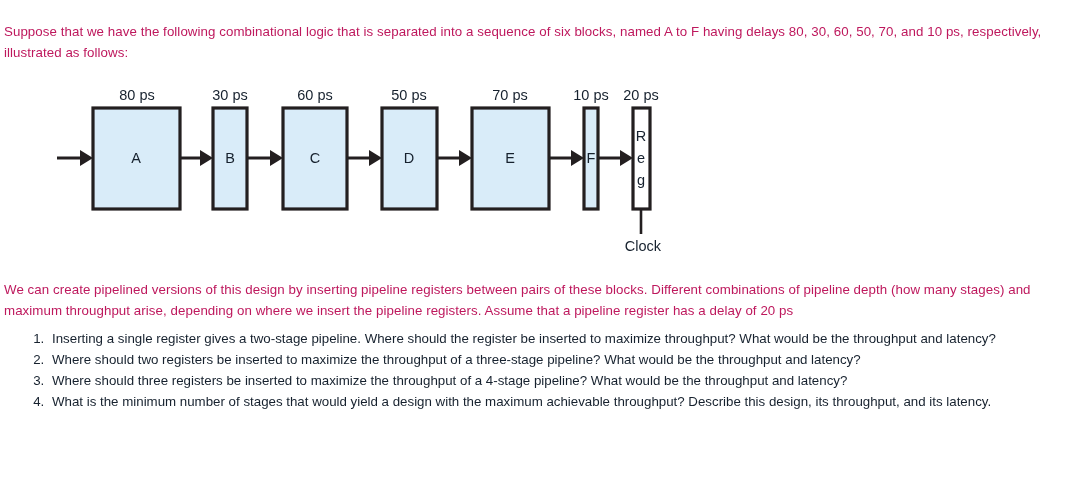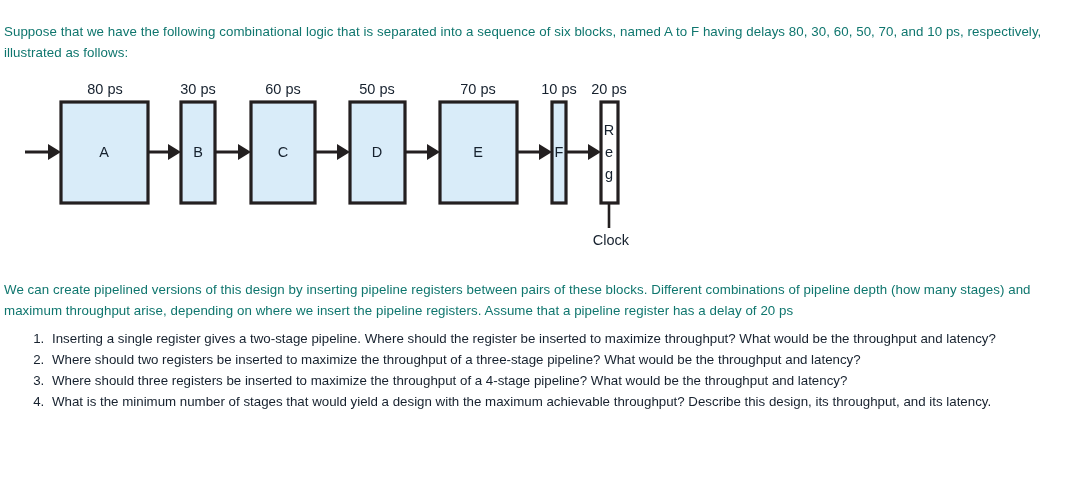--- a/index.html
+++ b/index.html
@@ -15,21 +15,21 @@
     font-family: "Liberation Sans", sans-serif;
     color: #1b1b2f;
     overflow: hidden;
   }
 
   
   .para {
     position: absolute;
     font-size: 13.3px;
     line-height: 21px;
-    color: #0f766e;
+    color: #be185d;
     letter-spacing: 0.005em;
   }
   #intro-paragraph {
     left: 4px;
     top: 8px;
     width: 1076px;
   }
   #body-paragraph {
     left: 4px;
     top: 266px;
@@ -51,23 +51,24 @@
   }
   #question-list li {
     margin: 0;
     padding: 0 0 0 4px;
   }
 
   
   #pipeline-diagram {
     position: absolute;
     left: 0;
-    top: 72px;
+    top: 78px;
     width: 700px;
     height: 185px;
+    padding-left: 32px;
   }
   #pipeline-diagram svg {
     display: block;
   }
   .blk-fill       { fill: #d9ecf9; stroke: #231f20; stroke-width: 3.2; }
   .blk-fill-white { fill: #ffffff; stroke: #231f20; stroke-width: 3.2; }
   .blk-label {
     font-family: "Liberation Sans", sans-serif;
     font-size: 14.5px;
     fill: #16212e;

